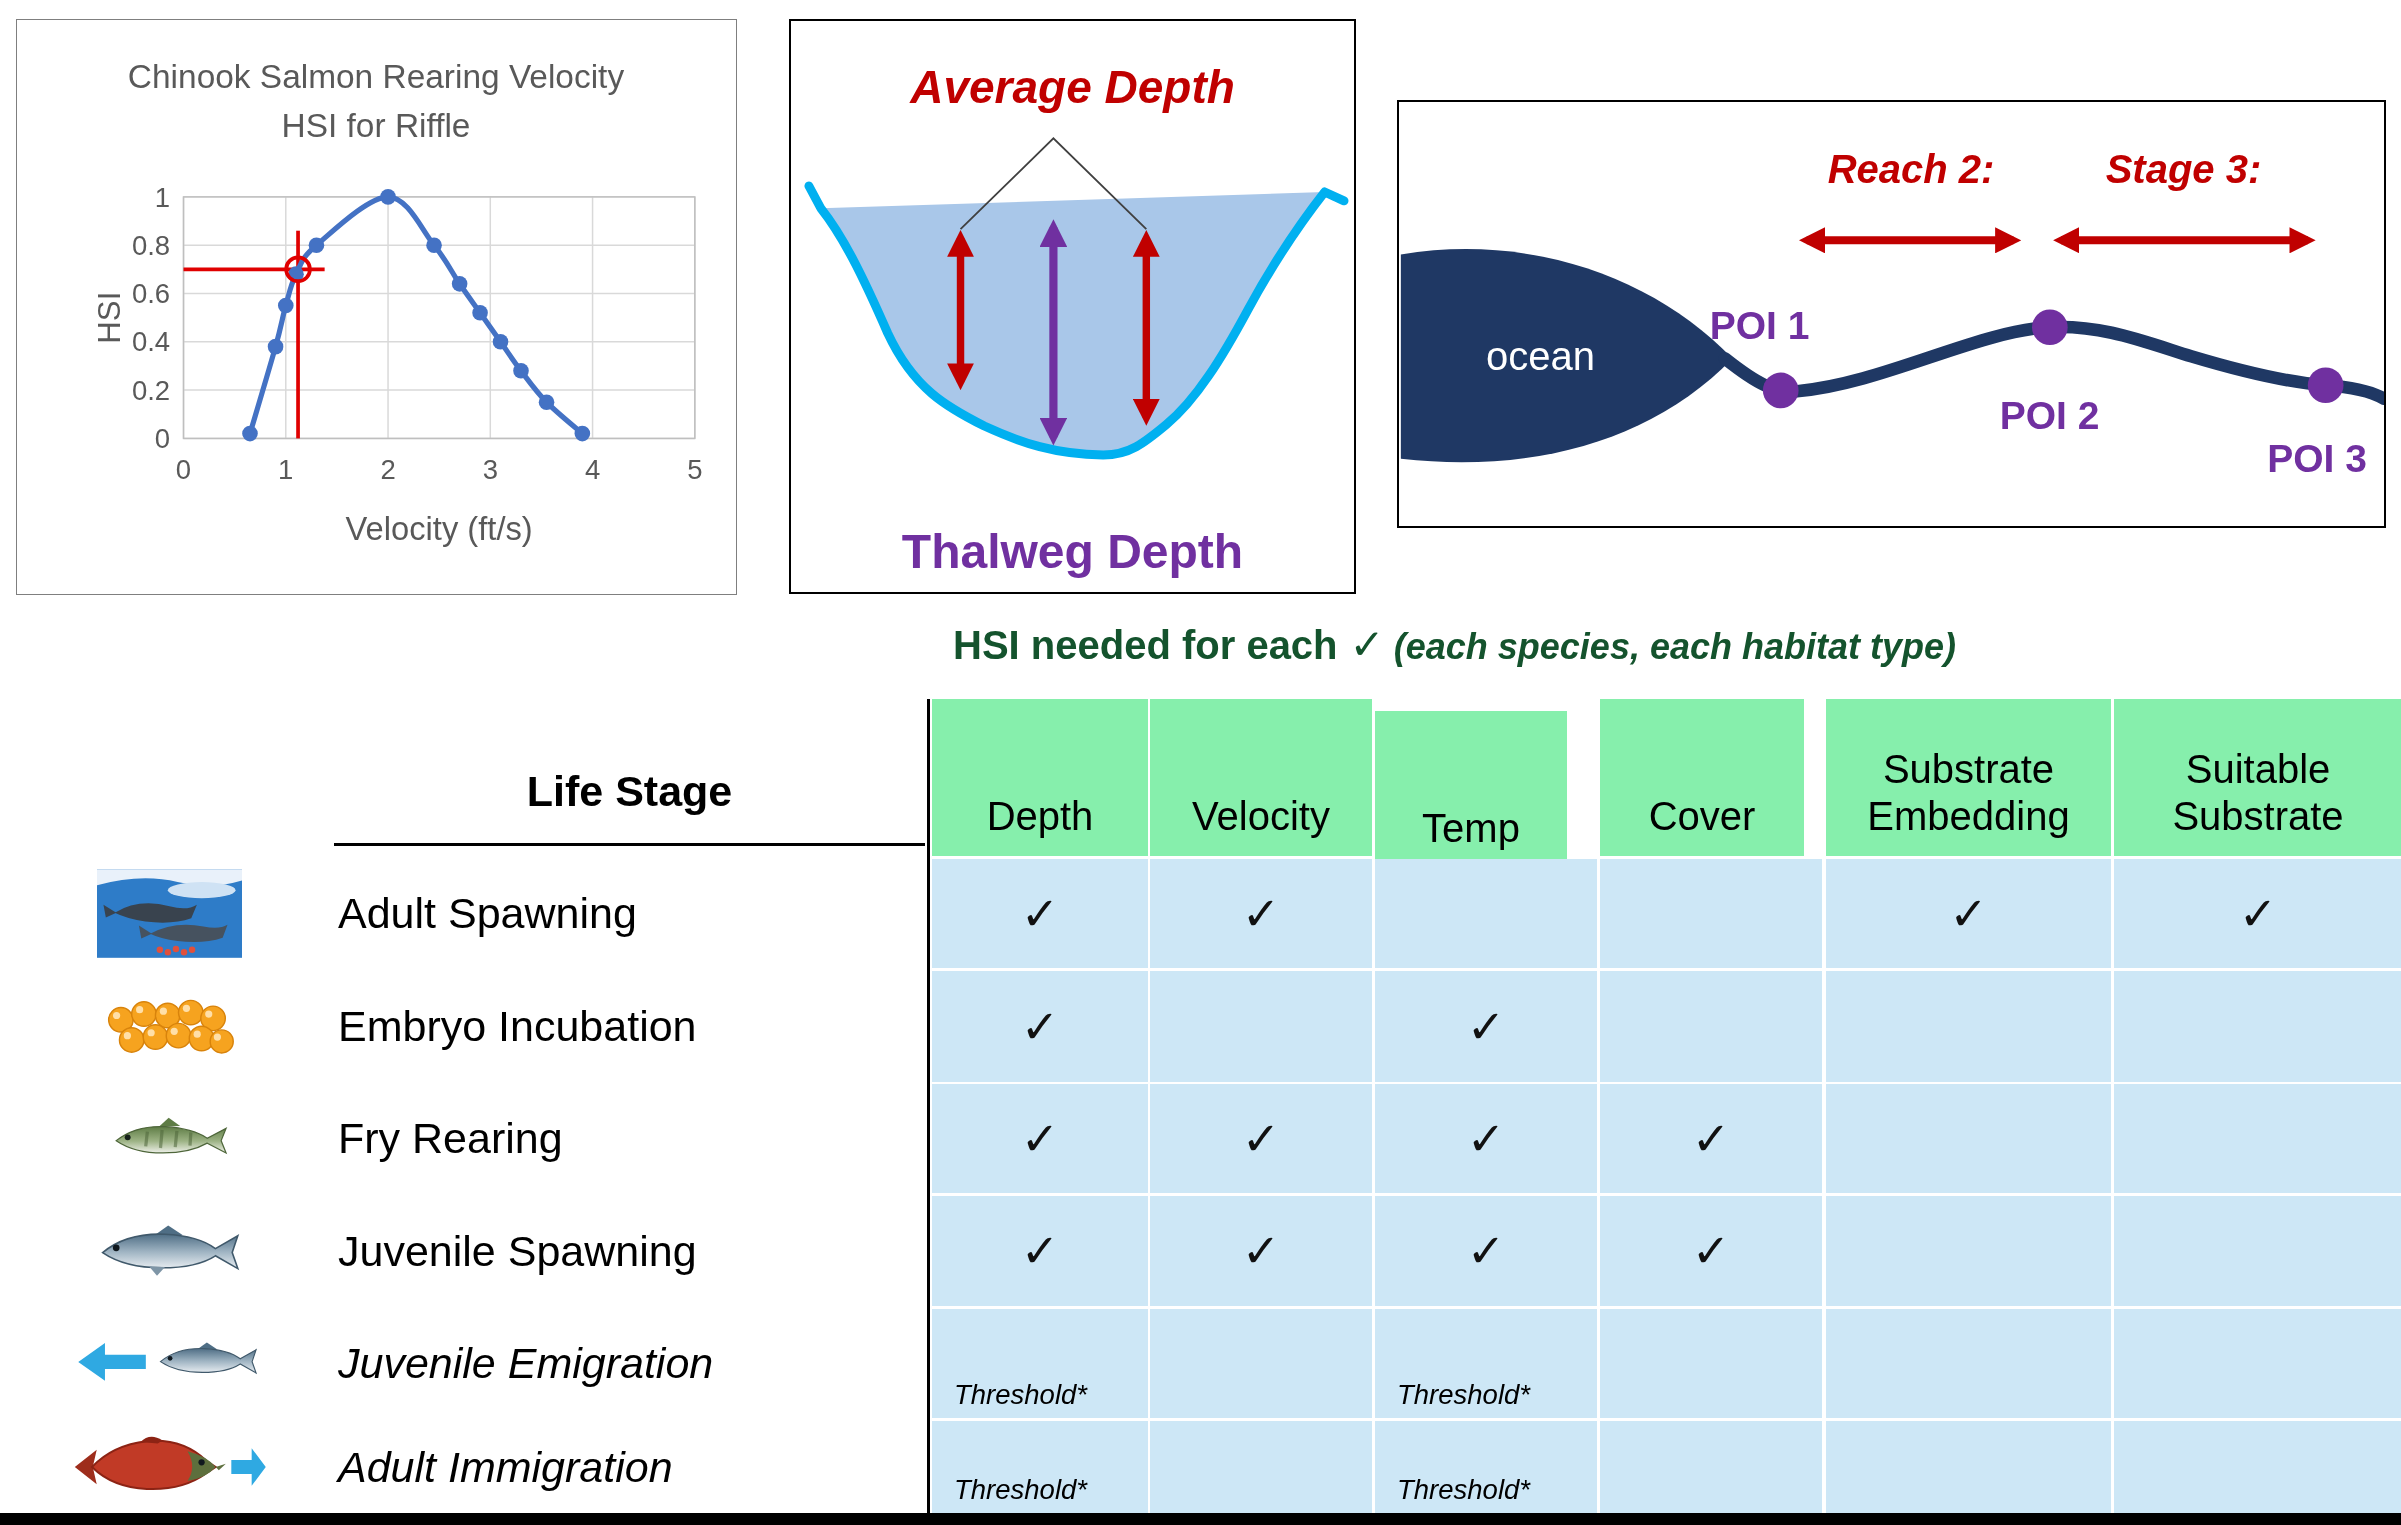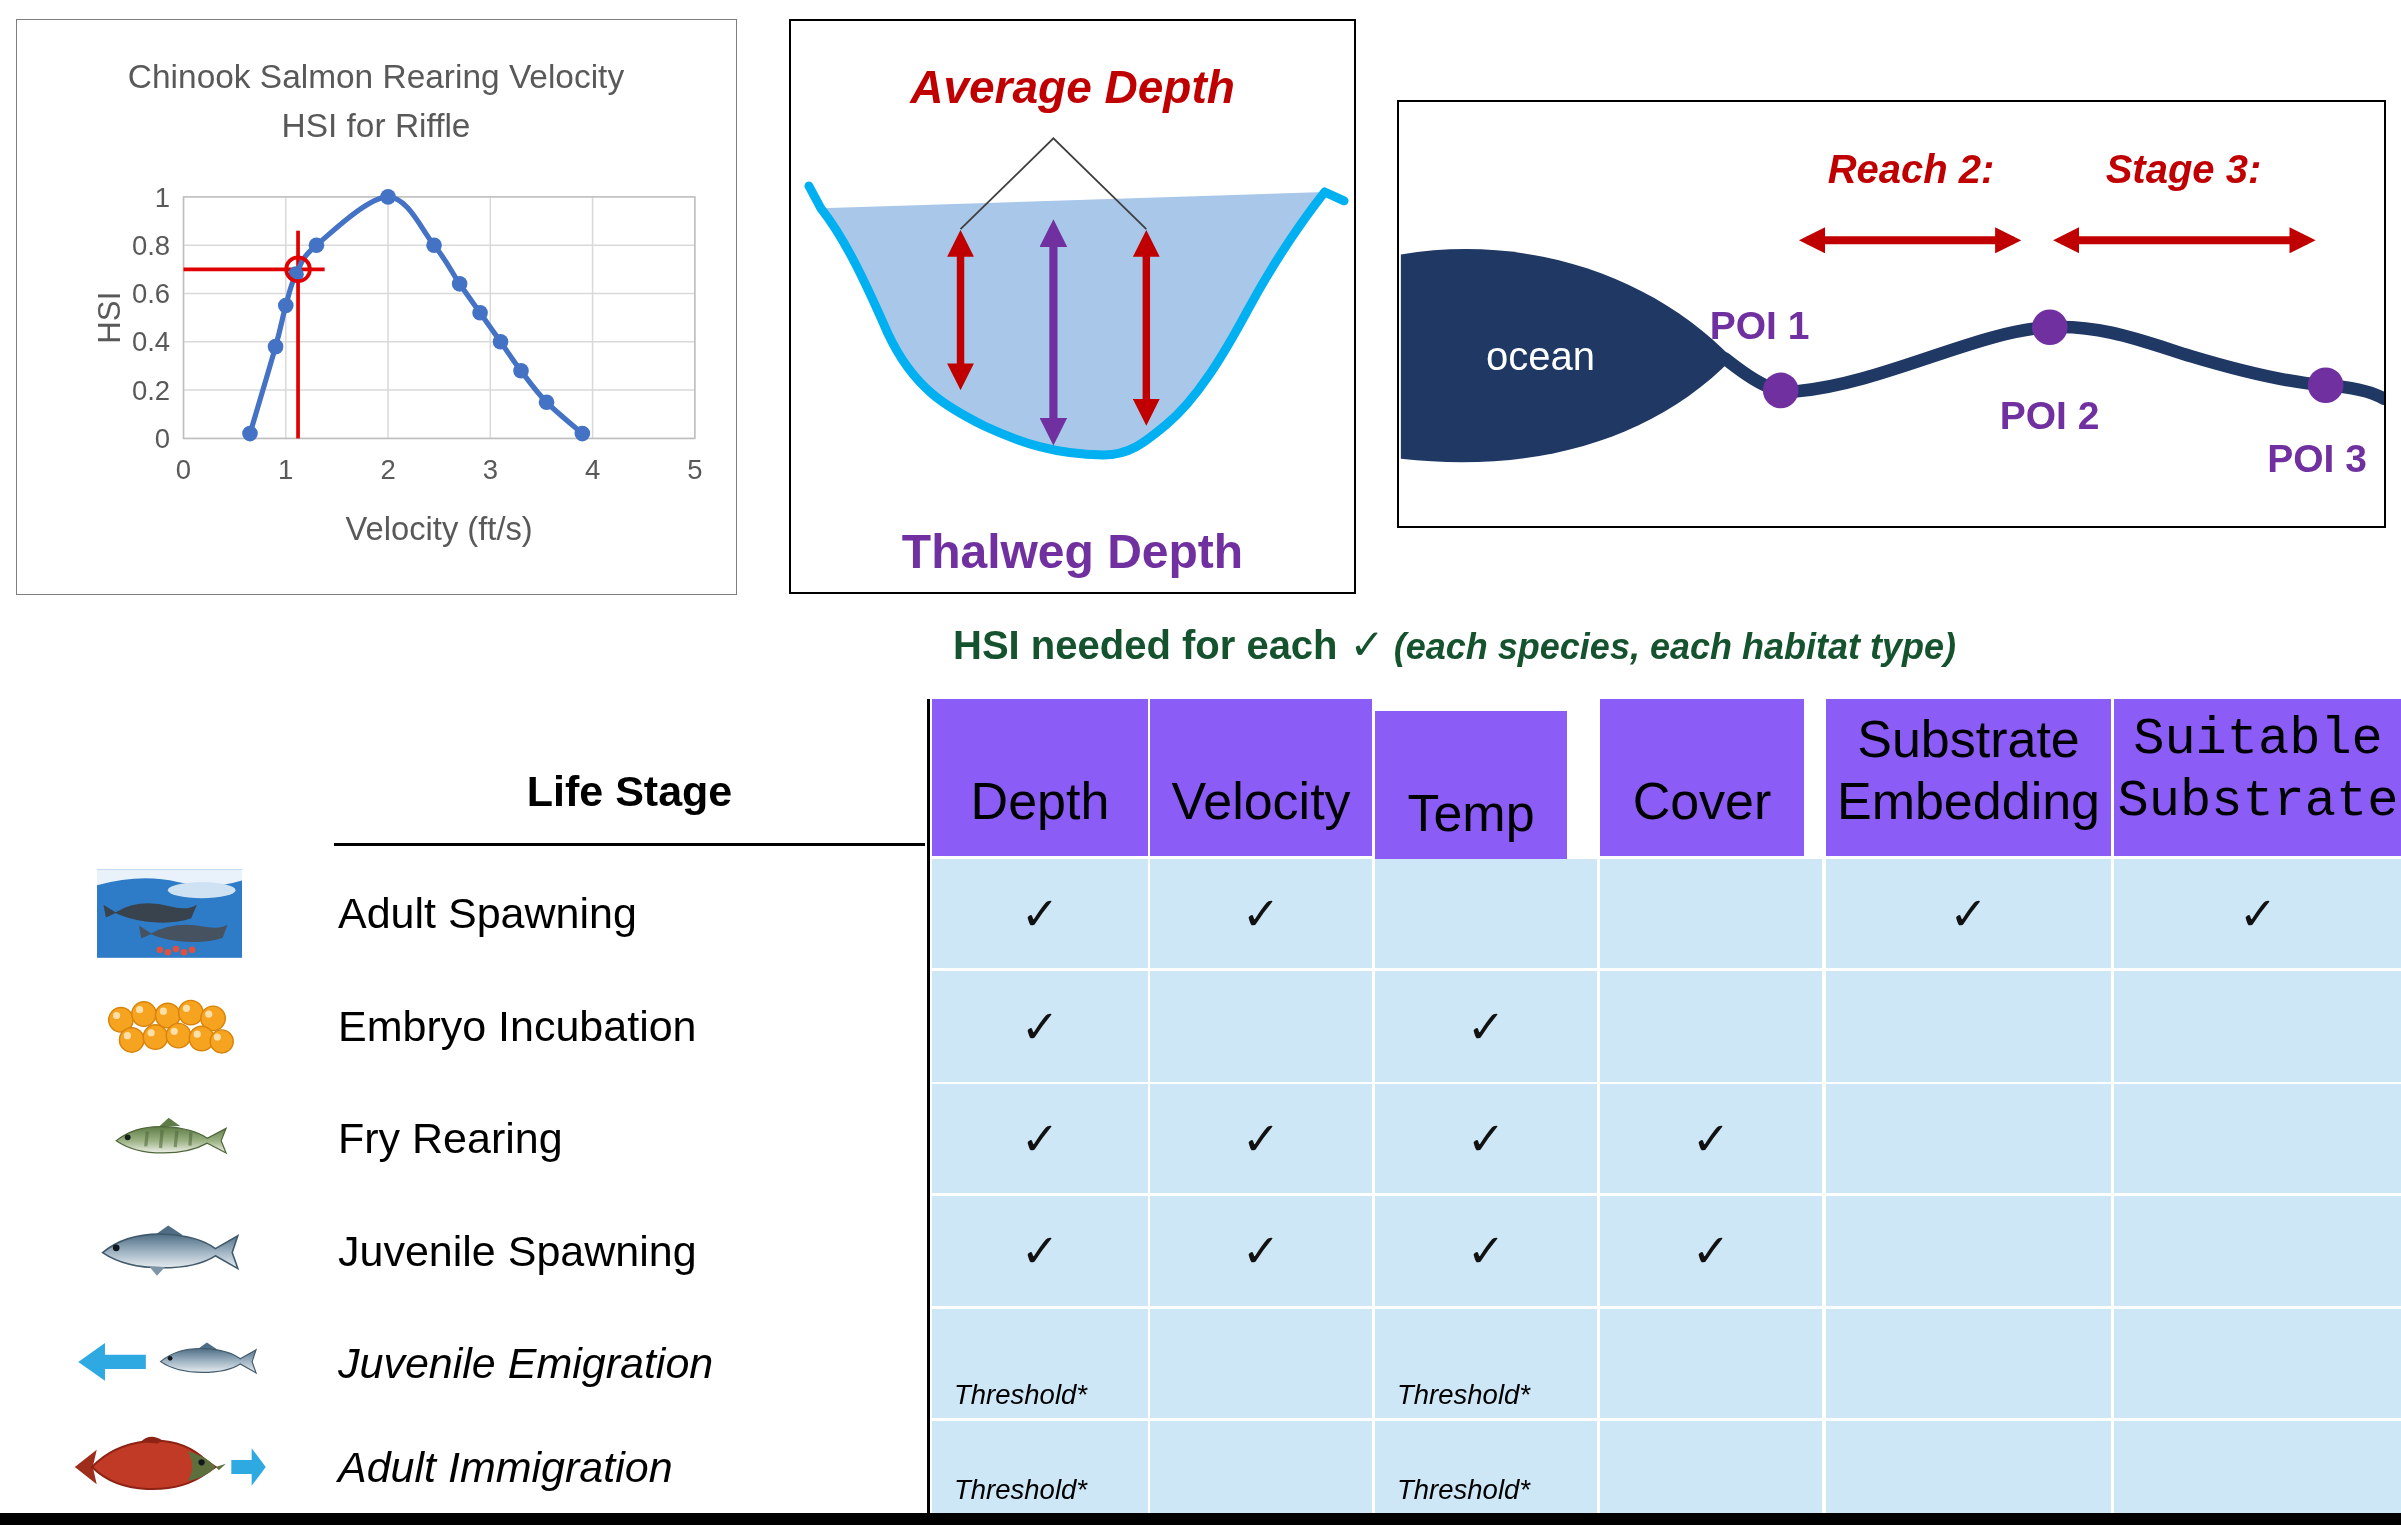--- a/index.html
+++ b/index.html
@@ -20,21 +20,21 @@
   #poi2-label{left:576px;top:292px;width:149px;font-size:39px}
   #poi3-label{left:840px;top:335px;width:156px;font-size:39px}
   #poi-legend{left:253px;top:361px;width:521px;font-size:37px;color:#000}
   #heading{position:absolute;left:953px;top:620px;white-space:nowrap;color:#14532d}
   #heading .h-main{font-size:40px;font-weight:700}
   #heading .h-check{font-size:42px;font-weight:700;margin:0 9px 0 12px;font-family:"DejaVu Sans",sans-serif}
   #heading .h-paren{font-size:36px;font-weight:700;font-style:italic}
   #table-vline{position:absolute;left:927px;top:699px;width:3px;height:814px;background:#000}
   #life-stage-header{left:334px;top:738px;width:591px;height:106px;font-size:43px;font-weight:700;color:#000}
   #life-stage-underline{position:absolute;left:334px;top:843px;width:591px;height:3px;background:#000}
-  .th{background:#8b5cf6;display:flex;align-items:flex-end;justify-content:center;text-align:center;font-size:52px;color:#000;padding-bottom:24px;box-sizing:border-box;line-height:1.18}
+  .th{background:#86efac;display:flex;align-items:flex-end;justify-content:center;text-align:center;font-size:40px;color:#000;padding-bottom:16px;box-sizing:border-box;line-height:1.18}
   .cell{background:#CDE7F6;display:flex;align-items:center;justify-content:center;box-sizing:border-box;color:#000}
   .cell.threshold{align-items:flex-end;justify-content:flex-start;padding:0 0 7.4px 22px;font-size:27.5px;font-style:italic}
   .check{font-size:46px;font-weight:700;font-family:"DejaVu Sans",sans-serif;color:#111}
   .stage-label{display:flex;align-items:center;font-size:43px;color:#000}
   .stage-label.em{font-style:italic}
   .icon-slot{display:flex;align-items:center;justify-content:center}
   #bottom-bar{position:absolute;left:0;top:1513px;width:2401px;height:12px;background:#000}
 </style>
 </head>
 <body>
@@ -198,21 +198,21 @@
       <div class="cell" style="position: absolute; left: 1600px; top: 1421px; width: 222px; height: 92px;"></div>
       <div class="th" style="position: absolute; left: 1826px; top: 699px; width: 285px; height: 157px;">Substrate Embedding</div>
       <div class="cell" style="position: absolute; left: 1826px; top: 859px; width: 285px; height: 109px;">
         <span class="check">✓</span>
       </div>
       <div class="cell" style="position: absolute; left: 1826px; top: 971px; width: 285px; height: 111px;"></div>
       <div class="cell" style="position: absolute; left: 1826px; top: 1084px; width: 285px; height: 109px;"></div>
       <div class="cell" style="position: absolute; left: 1826px; top: 1196px; width: 285px; height: 110px;"></div>
       <div class="cell" style="position: absolute; left: 1826px; top: 1309px; width: 285px; height: 109px;"></div>
       <div class="cell" style="position: absolute; left: 1826px; top: 1421px; width: 285px; height: 92px;"></div>
-      <div class="th" style="position: absolute; left: 2114px; top: 699px; width: 288px; height: 157px; font-family: Liberation Mono, monospace;">Suitable Substrate</div>
+      <div class="th" style="position: absolute; left: 2114px; top: 699px; width: 288px; height: 157px;">Suitable Substrate</div>
       <div class="cell" style="position: absolute; left: 2114px; top: 859px; width: 288px; height: 109px;">
         <span class="check">✓</span>
       </div>
       <div class="cell" style="position: absolute; left: 2114px; top: 971px; width: 288px; height: 111px;"></div>
       <div class="cell" style="position: absolute; left: 2114px; top: 1084px; width: 288px; height: 109px;"></div>
       <div class="cell" style="position: absolute; left: 2114px; top: 1196px; width: 288px; height: 110px;"></div>
       <div class="cell" style="position: absolute; left: 2114px; top: 1309px; width: 288px; height: 109px;"></div>
       <div class="cell" style="position: absolute; left: 2114px; top: 1421px; width: 288px; height: 92px;"></div>
       <div class="stage-label" style="position: absolute; left: 338px; top: 859px; width: 588px; height: 109px;">Adult Spawning</div>
       <div class="icon-slot" style="position: absolute; left: 11px; top: 859px; width: 316px; height: 109px;">

